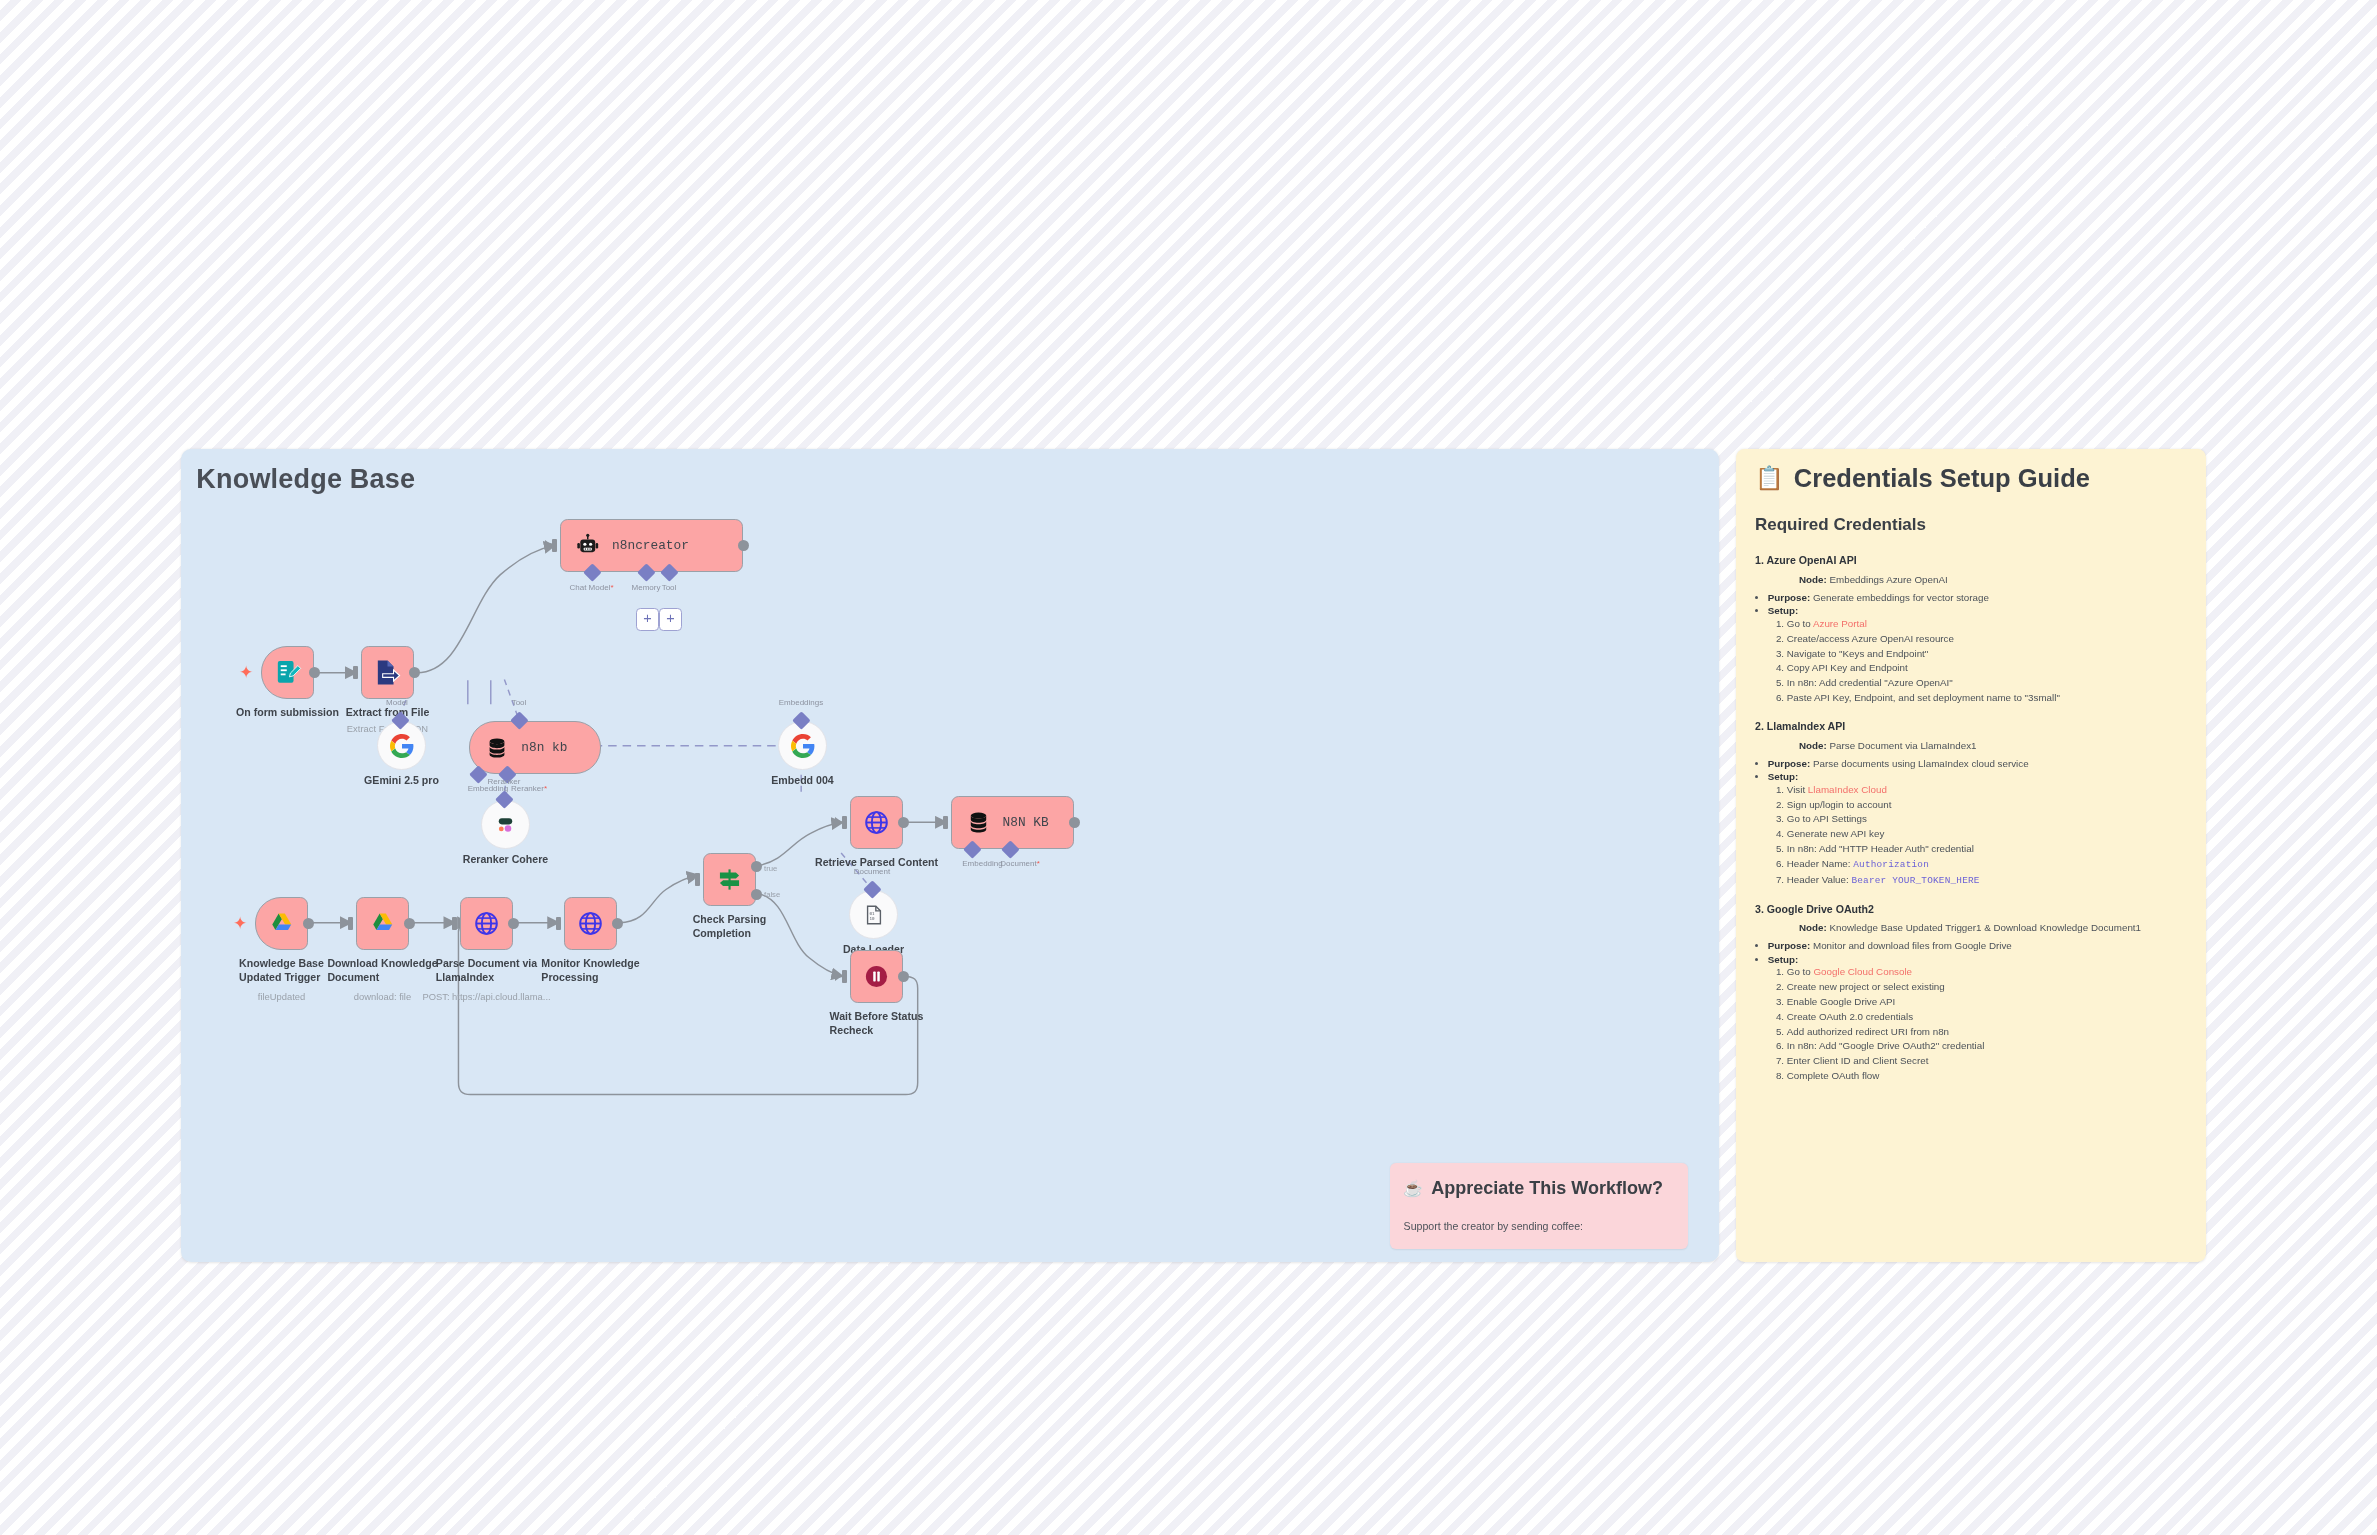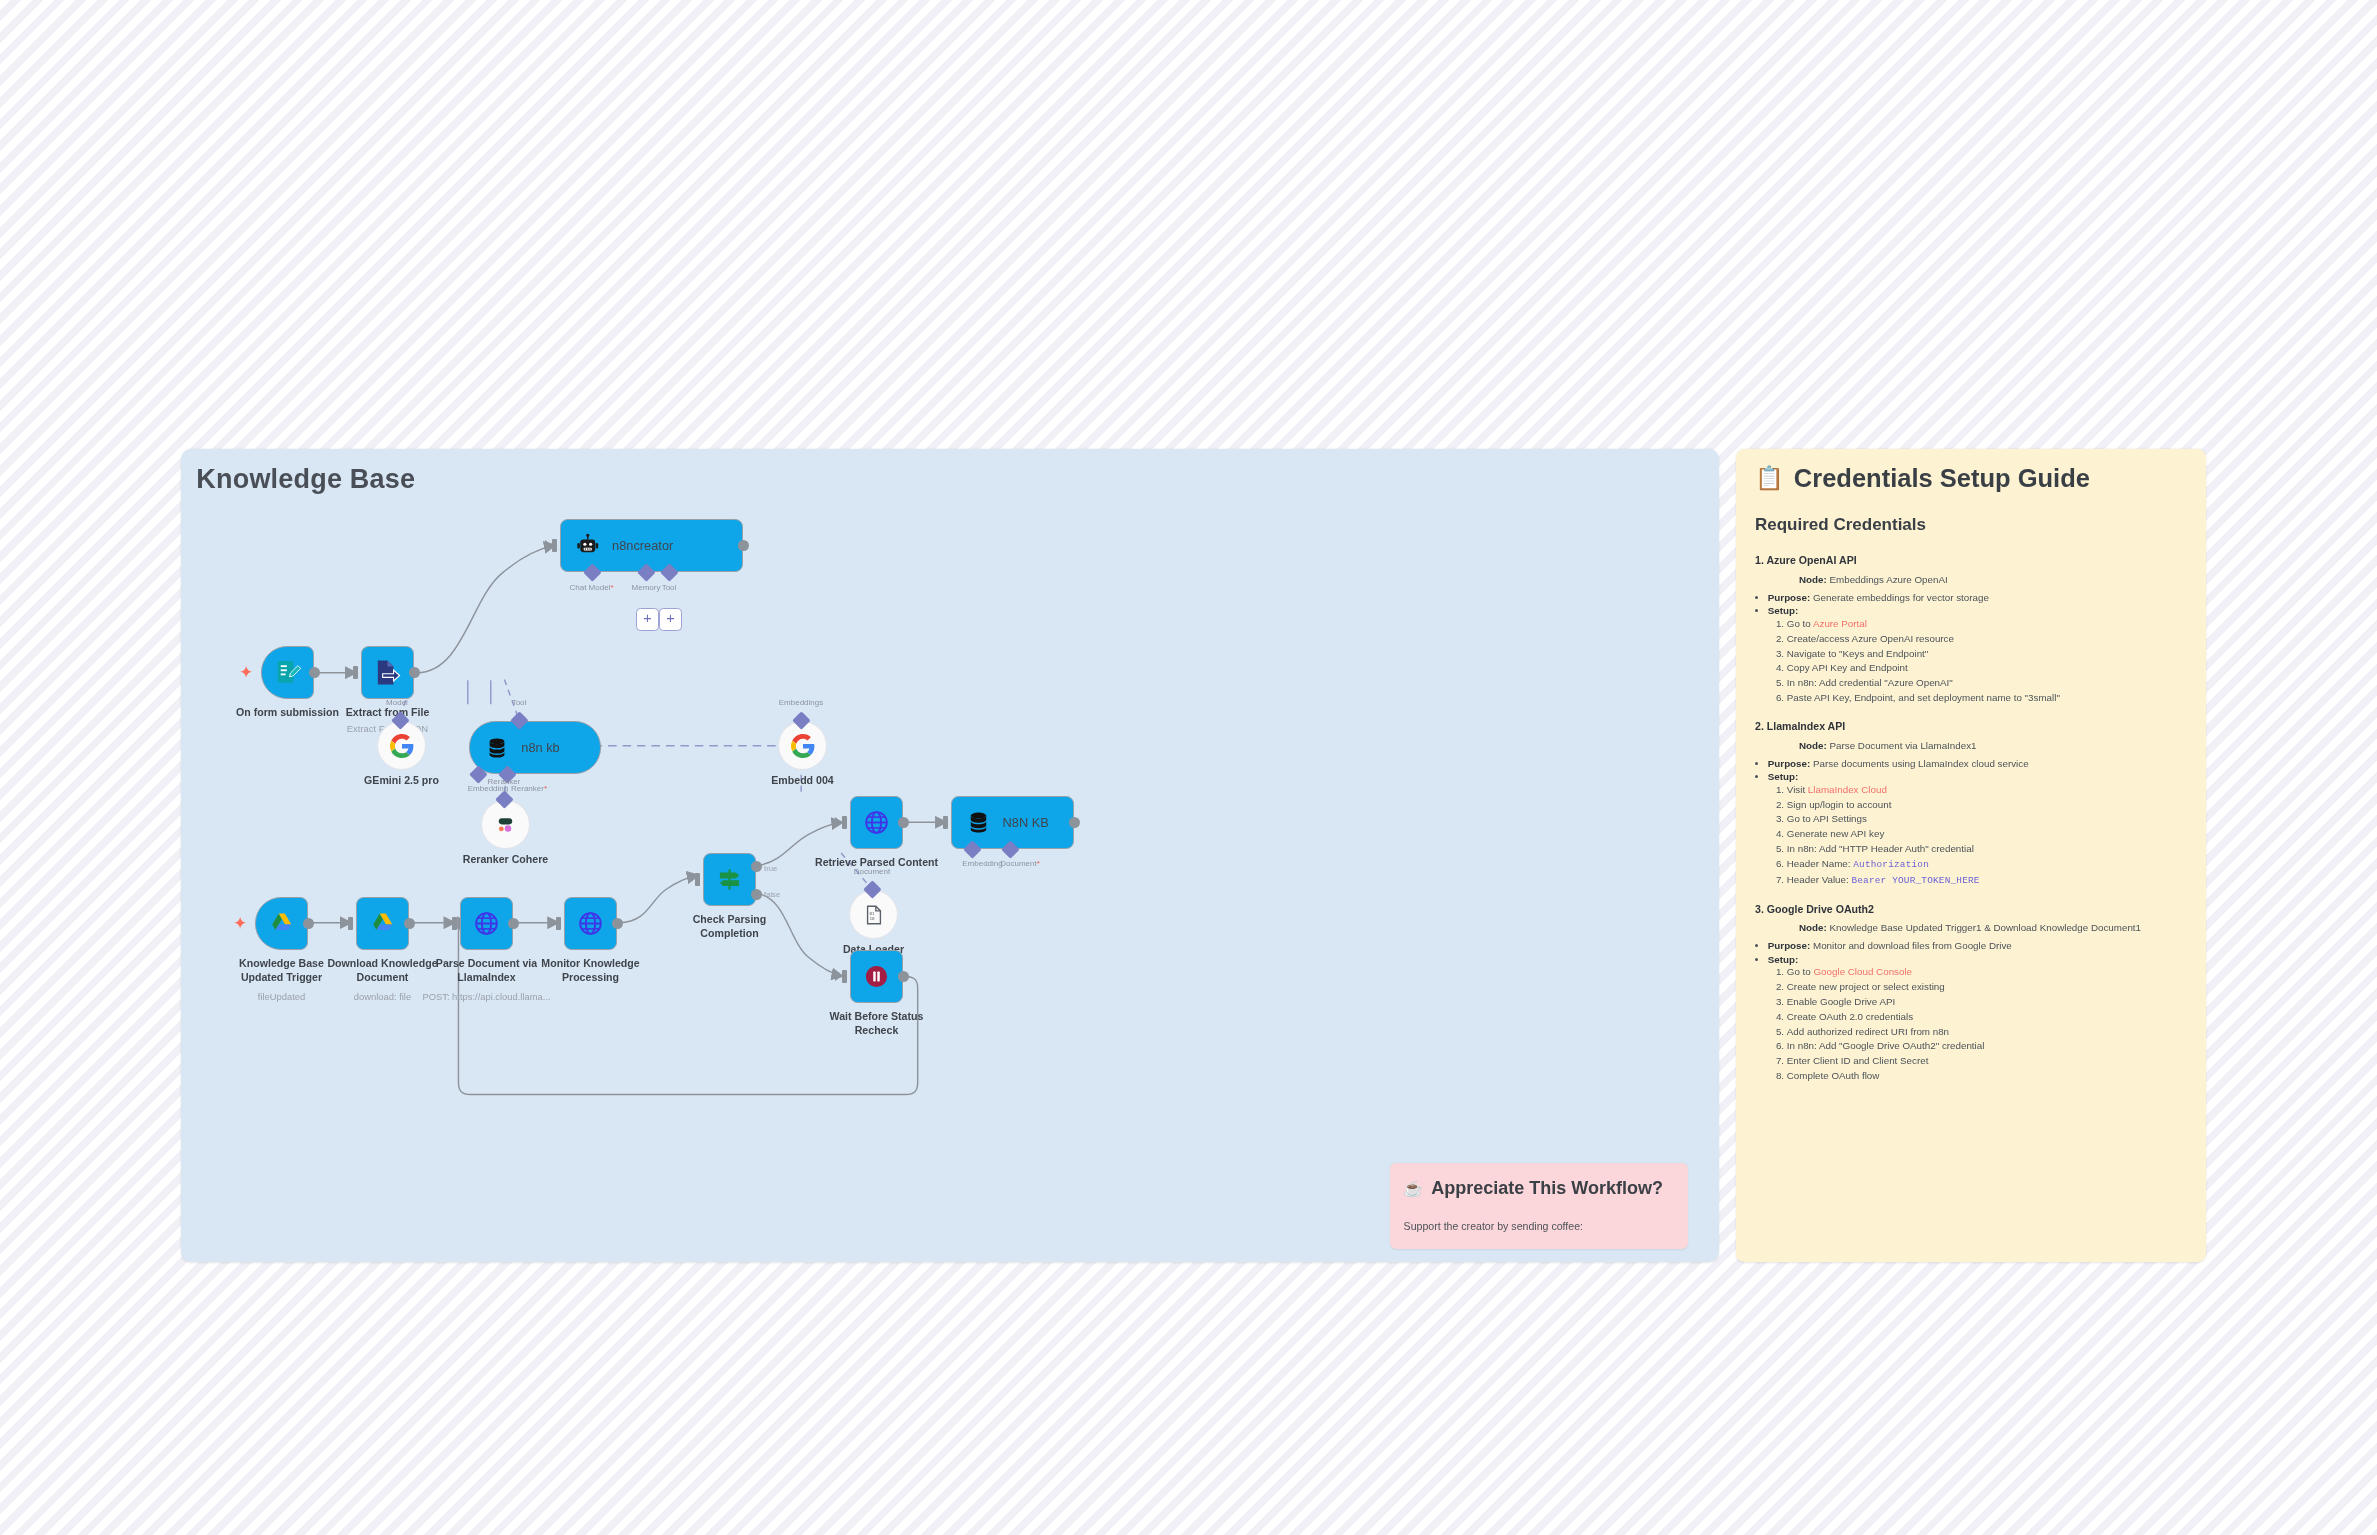--- a/index.html
+++ b/index.html
@@ -60,35 +60,35 @@
   #coffee-title{
     position:absolute;left:13.6px;top:14.5px;font-size:18px;font-weight:700;color:#3b4046;
     display:flex;align-items:center;gap:7.7px;white-space:nowrap;
   }
   #coffee-title .emoji{font-size:16px;}
   #coffee-sub{position:absolute;left:13.6px;top:57px;font-size:10.6px;color:#4d535a;}
 
   
   .node{position:absolute;}
   .box{
-    background:#0ea5e9;border:1.4px solid #9aa0a8;border-radius:7.7px;
-    box-sizing:border-box;display:flex;align-items:center;justify-content:center;
+    background:#fca5a5;border:1.4px solid #9aa0a8;border-radius:7.7px;
+    box-sizing:border-box;display:flex;align-items:center;justify-content:center;font-family:Liberation Mono, monospace;
   }
   .box.sq{width:53px;height:53px;}
   .box.trigger{width:53px;height:53px;border-radius:7.7px 7.7px 7.7px 7.7px;
     border-top-left-radius:26px;border-bottom-left-radius:26px;}
   .box.wide{height:53px;border-radius:7.7px;padding:0 13.6px;gap:12px;justify-content:flex-start;}
   .box.pill{height:53px;border-radius:26px;padding:0 15.3px;gap:12px;justify-content:flex-start;}
   .circle{
     width:47px;height:47px;border-radius:50%;background:#fafafb;
     border:1.2px solid #e2e3e8;display:flex;align-items:center;justify-content:center;
   }
   .nlabel{
     position:absolute;left:50%;transform:translateX(-50%);
-    text-align:center;font-size:10.6px;font-weight:700;color:#3f444b;
+    text-align:left;font-size:10.6px;font-weight:700;color:#3f444b;
     line-height:1.28;white-space:nowrap;
   }
   .nsub{
     position:absolute;left:50%;transform:translateX(-50%);
     text-align:center;font-size:9.4px;color:#9aa1aa;white-space:nowrap;
   }
   .ntitle{font-size:12.8px;color:#40454c;white-space:nowrap;}
 
   
   .port{position:absolute;width:11px;height:11px;border-radius:50%;background:#8d939b;}

